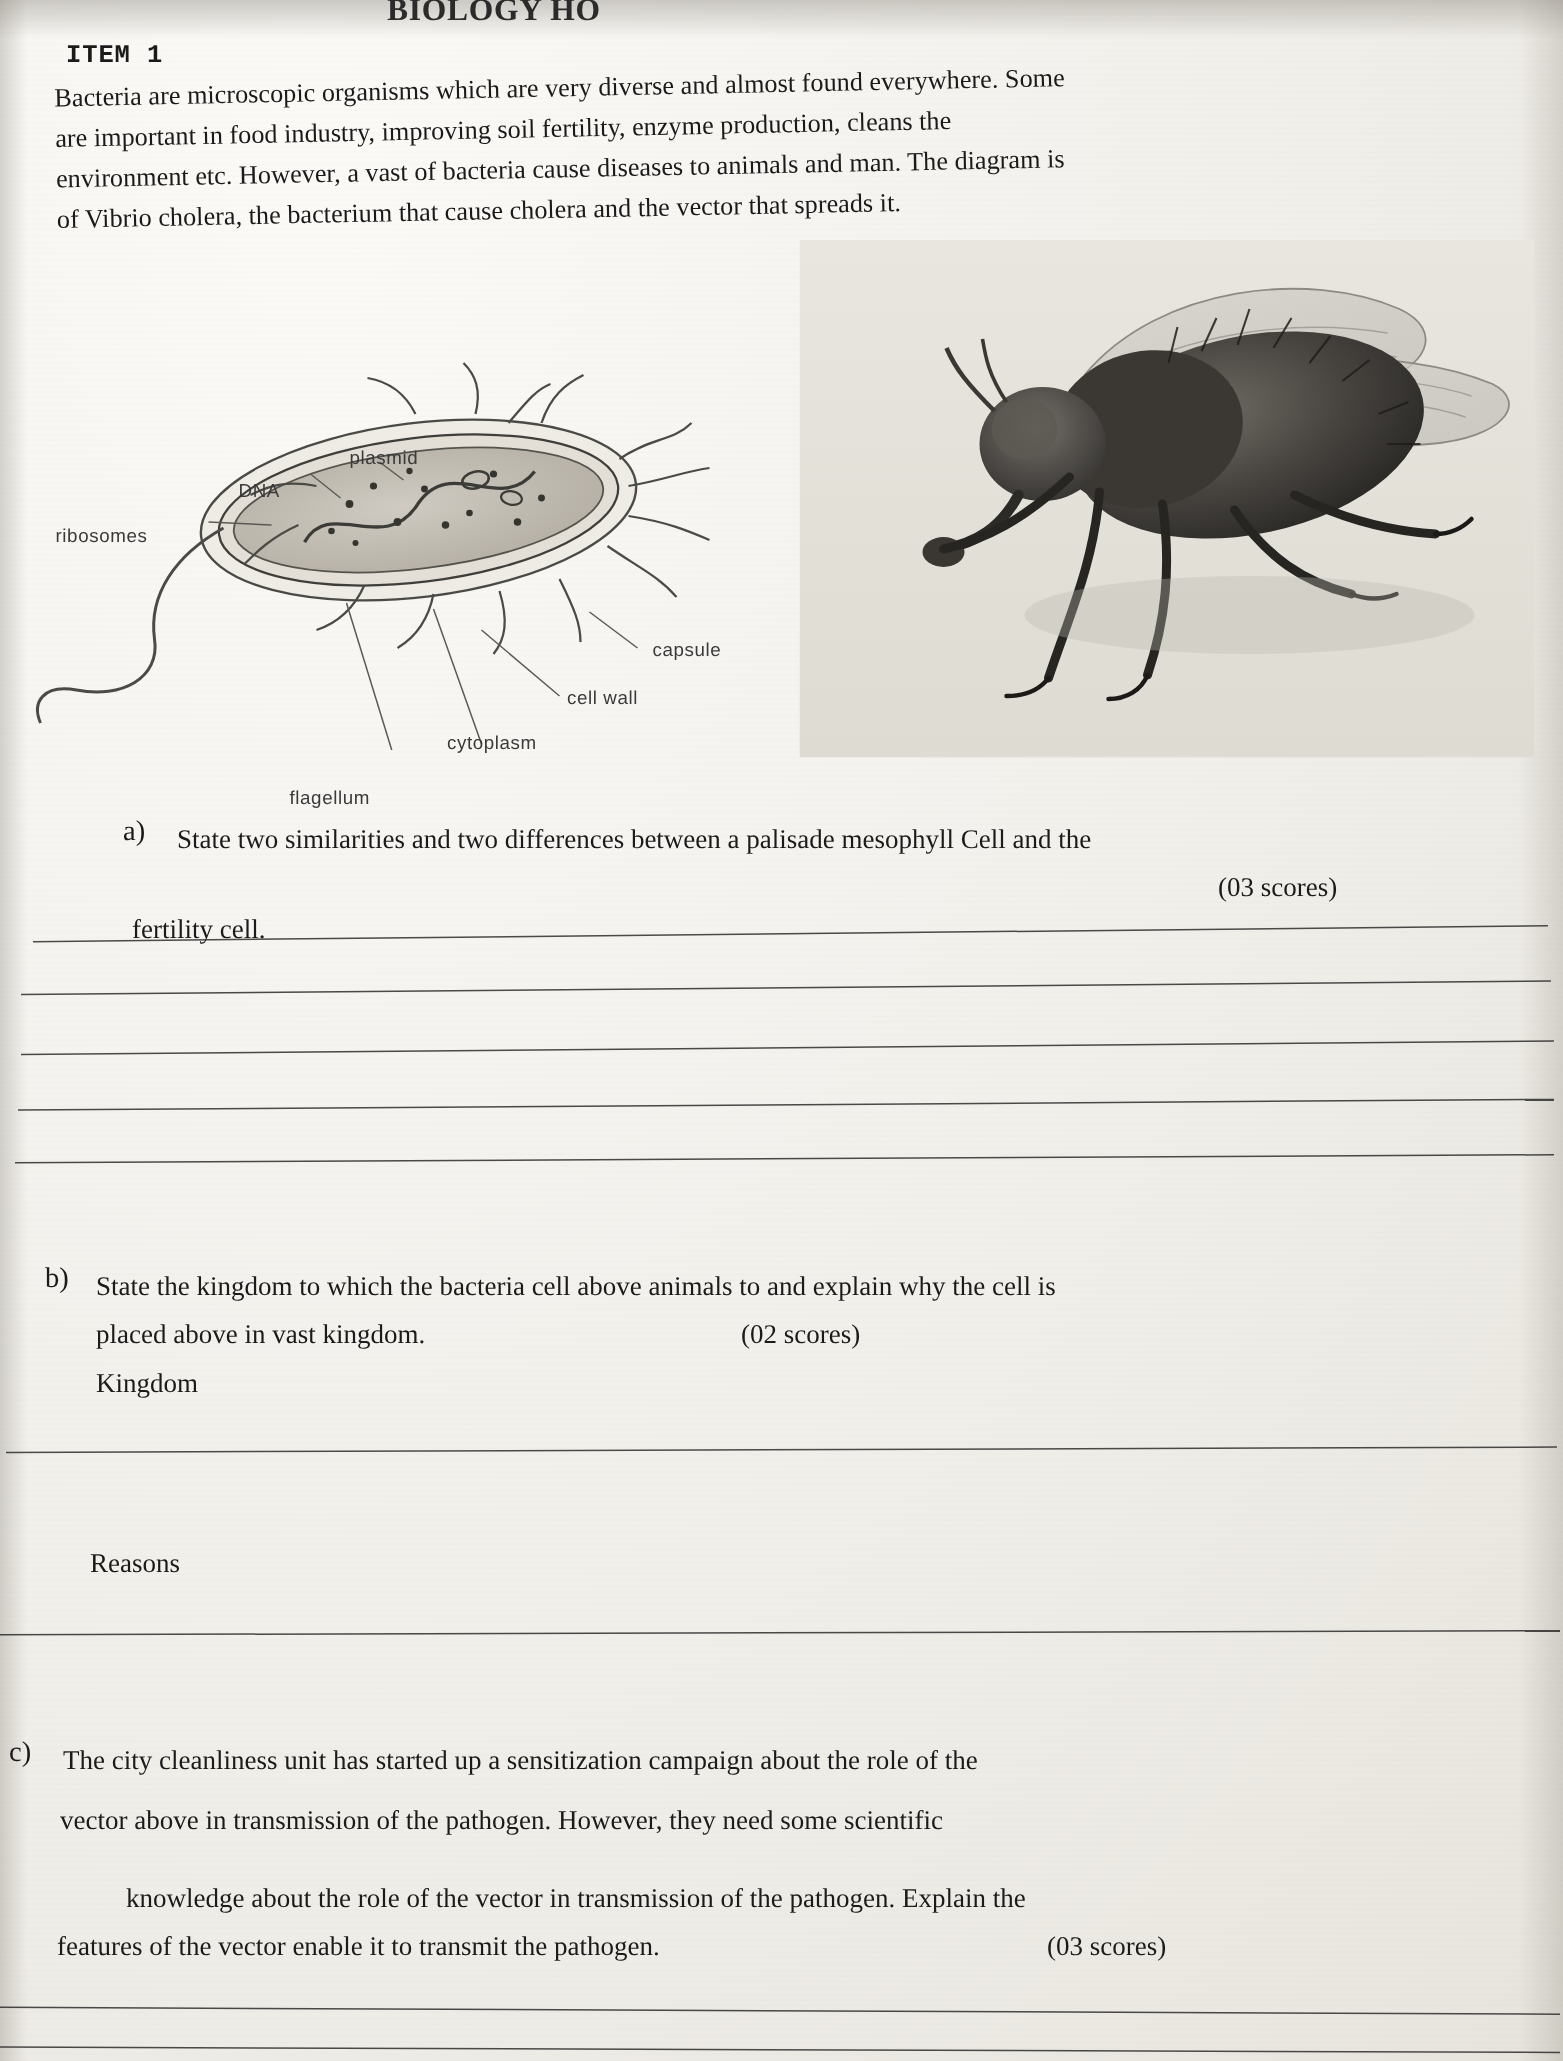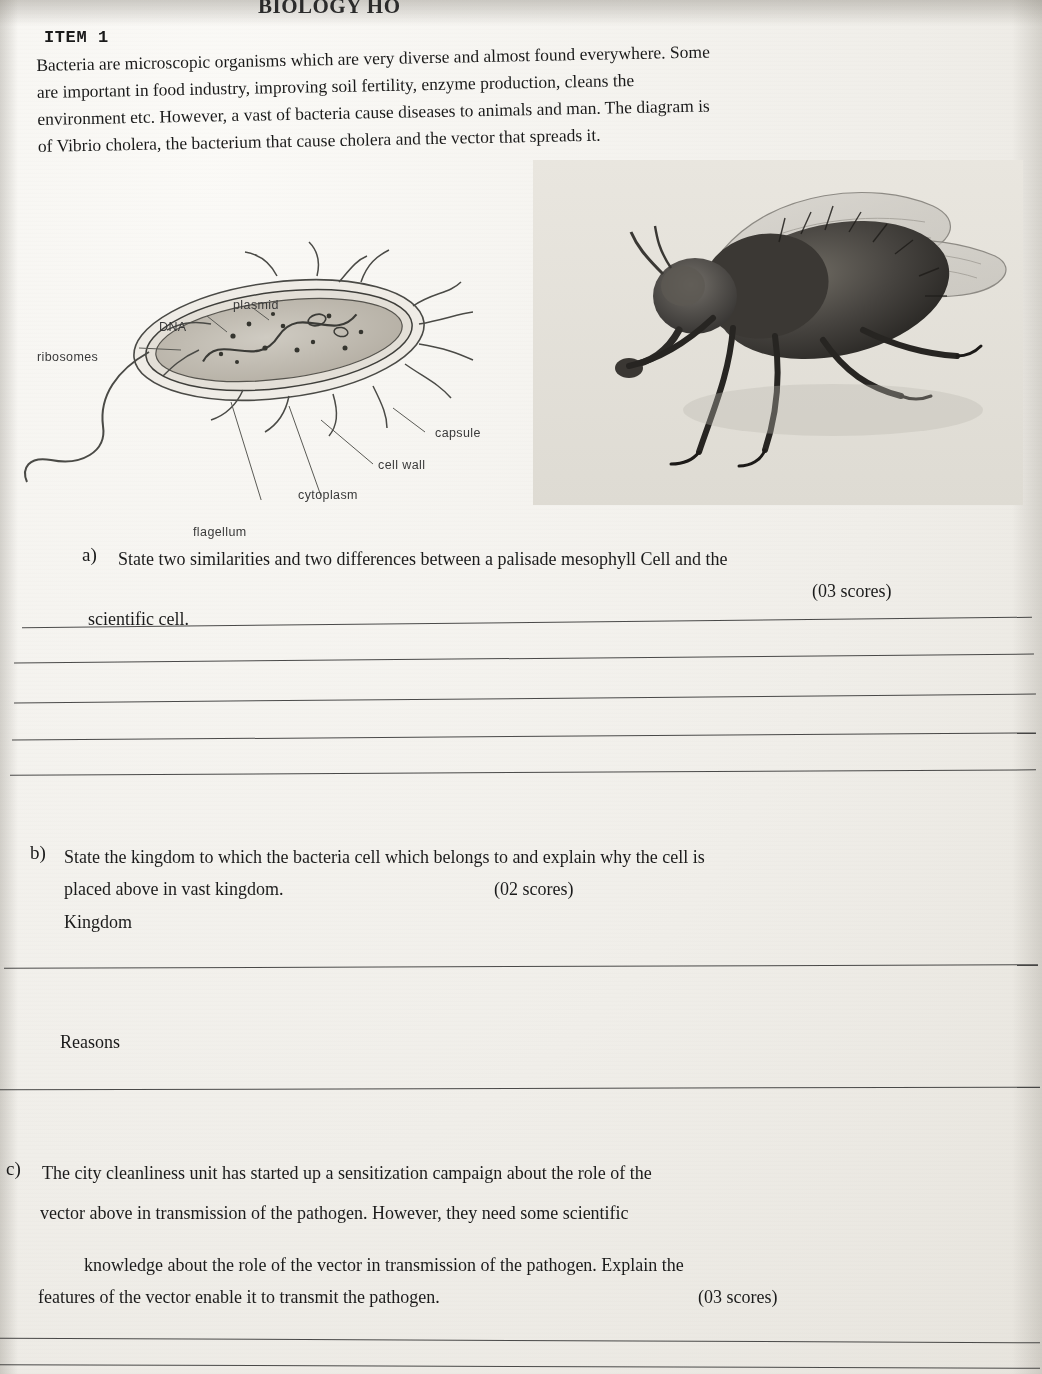--- a/index.html
+++ b/index.html
@@ -320,32 +320,32 @@
 
         <ellipse cx="300" cy="250" rx="150" ry="26" fill="#b9b6af" opacity="0.35"></ellipse>
       </svg>
     </div>
   </div>
 
   <div class="qa-block" style="left:0; top:530px; width:1042px;">
     <div class="q-letter" style="left:82px; top:14px;">a)</div>
     <div class="q" style="left:118px; top:14px; width:860px;">State two similarities and two differences between a palisade mesophyll Cell and the</div>
     <div class="q scores" style="left:812px; top:46px;">(03 scores)</div>
-    <div class="q" style="left:88px; top:74px;">scientific cell.</div>
+    <div class="q" style="left:88px; top:74px;">fertility cell.</div>
 
     <div class="rule" style="left:22px; top:92px; width:1010px; transform:rotate(-0.6deg);"></div>
     <div class="rule" style="left:14px; top:128px; width:1020px; transform:rotate(-0.5deg);"></div>
     <div class="rule" style="left:14px; top:168px; width:1022px; transform:rotate(-0.5deg);"></div>
     <div class="rule" style="left:12px; top:206px; width:1024px; transform:rotate(-0.4deg);"></div>
     <div class="rule" style="left:10px; top:242px; width:1026px; transform:rotate(-0.3deg);"></div>
   </div>
 
   <div class="qa-block" style="left:0; top:830px; width:1042px;">
     <div class="q-letter" style="left:30px; top:12px;">b)</div>
-    <div class="q" style="left:64px; top:12px; width:950px;">State the kingdom to which the bacteria cell which belongs to and explain why the cell is</div>
+    <div class="q" style="left:64px; top:12px; width:950px;">State the kingdom to which the bacteria cell above animals to and explain why the cell is</div>
     <div class="q" style="left:64px; top:44px;">placed above in vast kingdom.</div>
     <div class="q scores" style="left:494px; top:44px;">(02 scores)</div>
 
     <div class="ans-line-label" style="left:64px; top:82px;">Kingdom</div>
     <div class="rule" style="left:4px; top:136px; width:1034px; transform:rotate(-0.2deg);"></div>
 
     <div class="ans-line-label" style="left:60px; top:202px;">Reasons</div>
     <div class="rule" style="left:0px; top:258px; width:1040px; transform:rotate(-0.15deg);"></div>
   </div>
 

